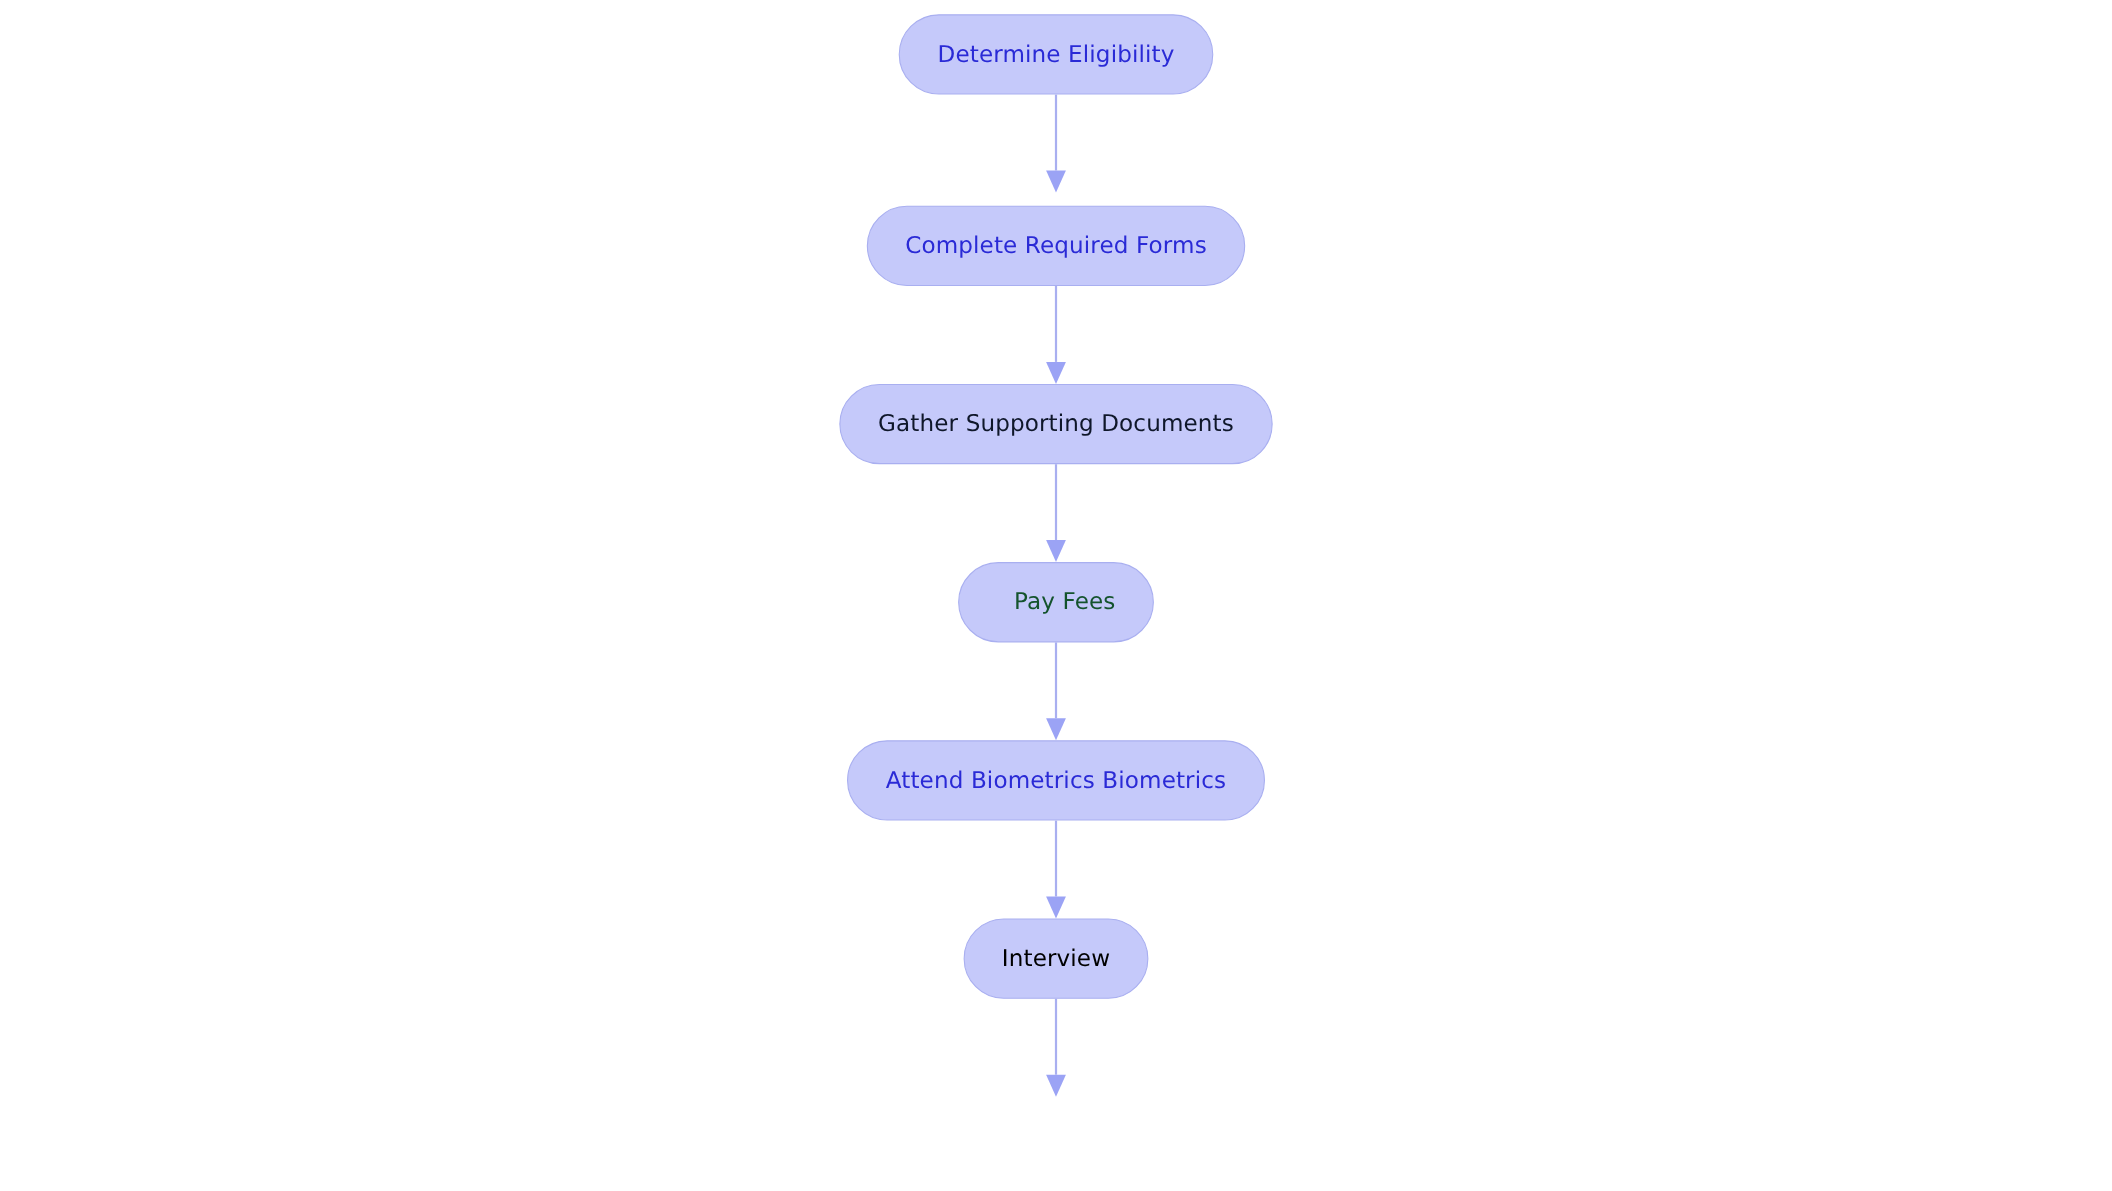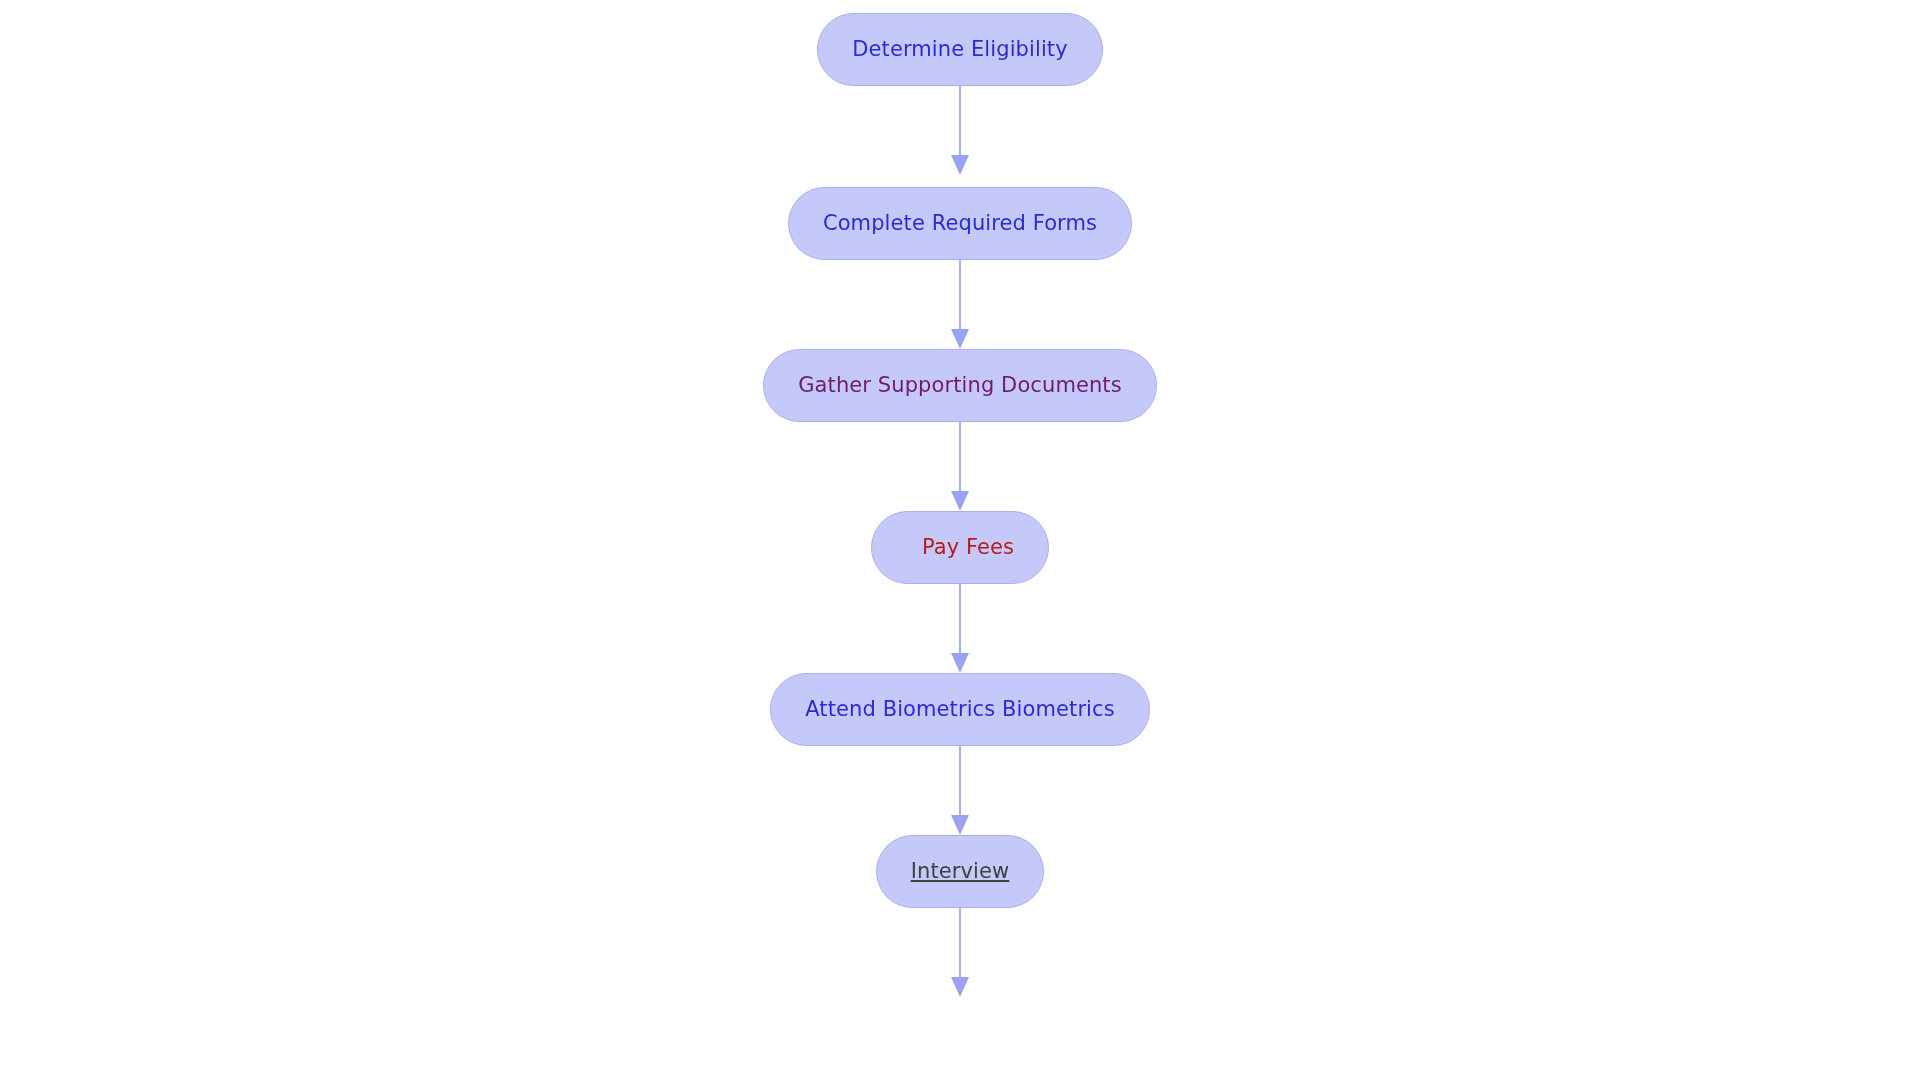--- a/index.html
+++ b/index.html
@@ -104,48 +104,48 @@
     <div class="node" style="background: rgb(197, 201, 250); border-color: rgb(169, 175, 240); margin-top: 12px;">
       <span class="node-label" style="color: rgb(42, 42, 214);">Complete Required Forms</span>
     </div>
 
     <div class="connector">
       <span class="conn-line" style="background: rgb(169, 175, 240);"></span>
       <span class="conn-head" style="border-top-color: rgb(155, 163, 245);"></span>
     </div>
 
     <div class="node" style="background: rgb(197, 201, 250); border-color: rgb(169, 175, 240);">
-      <span class="node-label" style="color: #701a75; text-align: right;">Gather Supporting Documents</span>
+      <span class="node-label" style="color: #0f172a; text-align: right;">Gather Supporting Documents</span>
     </div>
 
     <div class="connector">
       <span class="conn-line" style="background: rgb(169, 175, 240);"></span>
       <span class="conn-head" style="border-top-color: rgb(155, 163, 245);"></span>
     </div>
 
     <div class="node" style="background: rgb(197, 201, 250); border-color: rgb(169, 175, 240);">
-      <span class="node-label" style="color: #b91c1c; margin-left: 16px;">Pay Fees</span>
+      <span class="node-label" style="color: #14532d; margin-left: 16px;">Pay Fees</span>
     </div>
 
     <div class="connector">
       <span class="conn-line" style="background: rgb(169, 175, 240);"></span>
       <span class="conn-head" style="border-top-color: rgb(155, 163, 245);"></span>
     </div>
 
     <div class="node" style="background: rgb(197, 201, 250); border-color: rgb(169, 175, 240);">
       <span class="node-label" style="color: rgb(42, 42, 214);">Attend Biometrics Biometrics</span>
     </div>
 
     <div class="connector">
       <span class="conn-line" style="background: rgb(169, 175, 240);"></span>
       <span class="conn-head" style="border-top-color: rgb(155, 163, 245);"></span>
     </div>
 
     <div class="node" style="background: rgb(197, 201, 250); border-color: rgb(169, 175, 240);">
-      <span class="node-label" style="color: #404040; text-decoration: underline;">Interview</span>
+      <span class="node-label" style="color: #000000;">Interview</span>
     </div>
 
     <div class="connector">
       <span class="conn-line" style="background: rgb(169, 175, 240);"></span>
       <span class="conn-head" style="border-top-color: rgb(155, 163, 245);"></span>
     </div>
 
 
   </div>
 </div>

